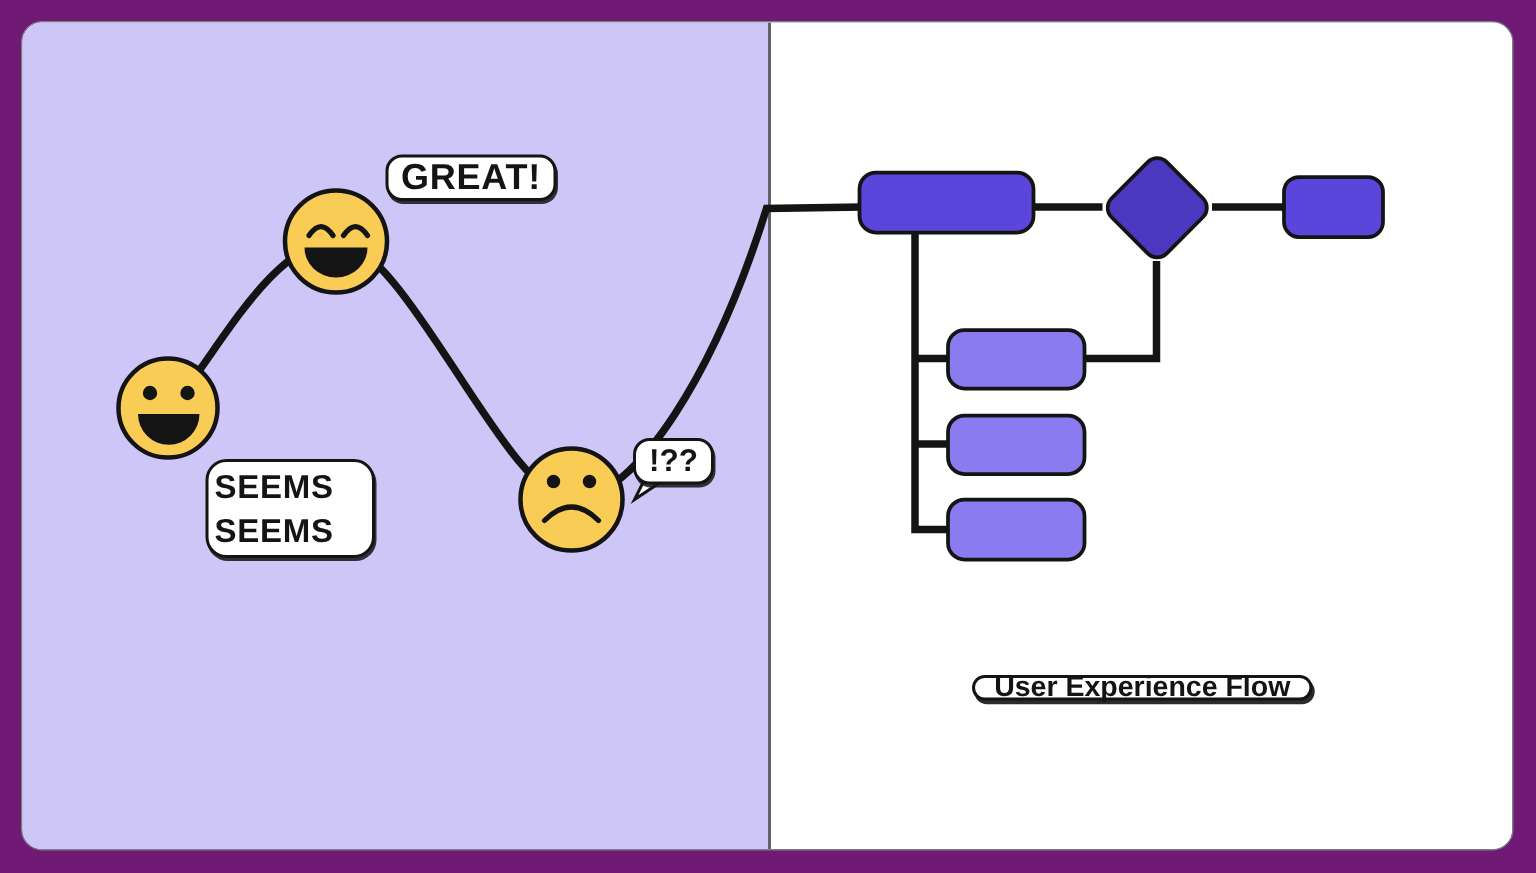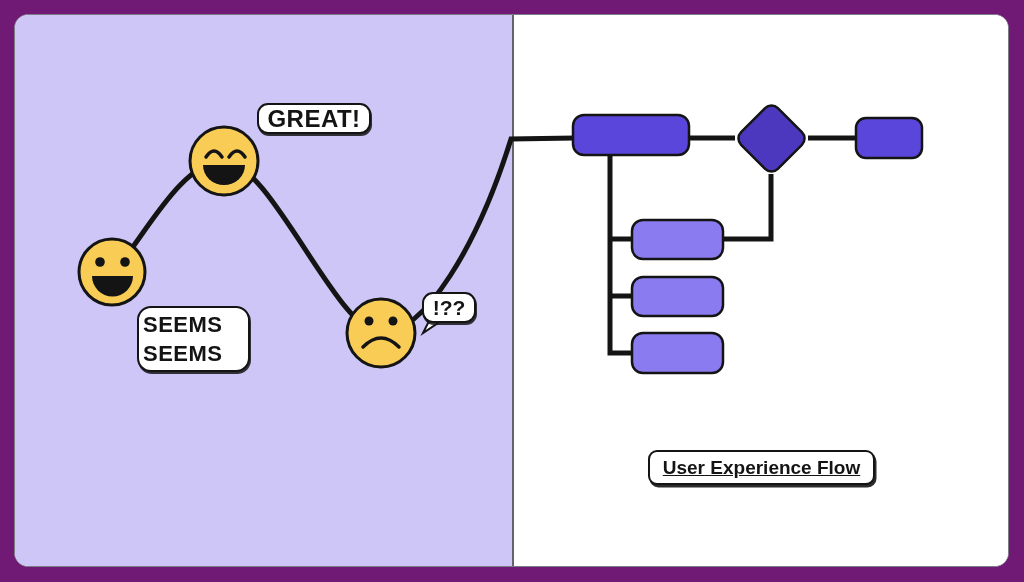--- a/index.html
+++ b/index.html
@@ -120,22 +120,21 @@
   #caption-journey {
     left: 147px;
     top: 451px;
     width: 235px;
     height: 35px;
   }
   #caption-flow {
     left: 648px;
     top: 450px;
     width: 227px;
-    height: 35px;
-    text-decoration: underline;
+    height: 17px;
   }
 </style>
 </head>
 <body>
 
 <div id="canvas">
   <div id="card">
     <div id="left-panel"></div>
     <div id="right-panel"></div>
     <div id="panel-divider"></div>

